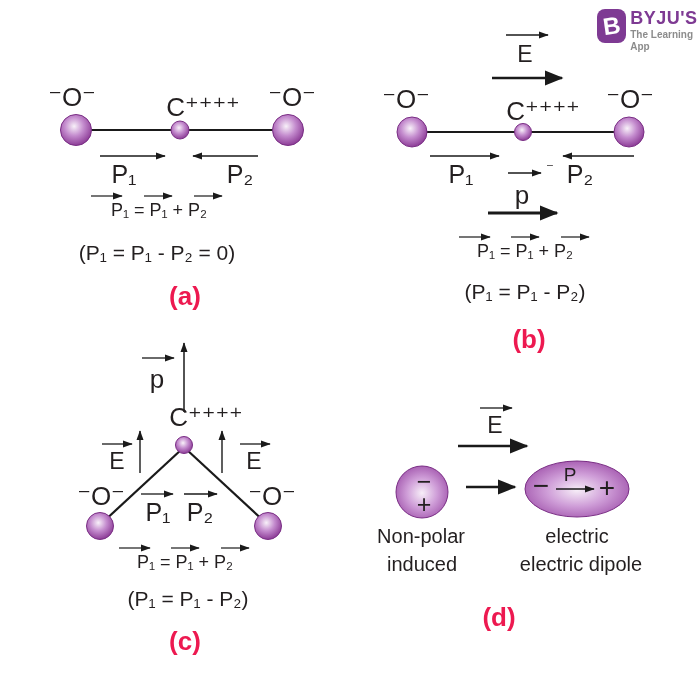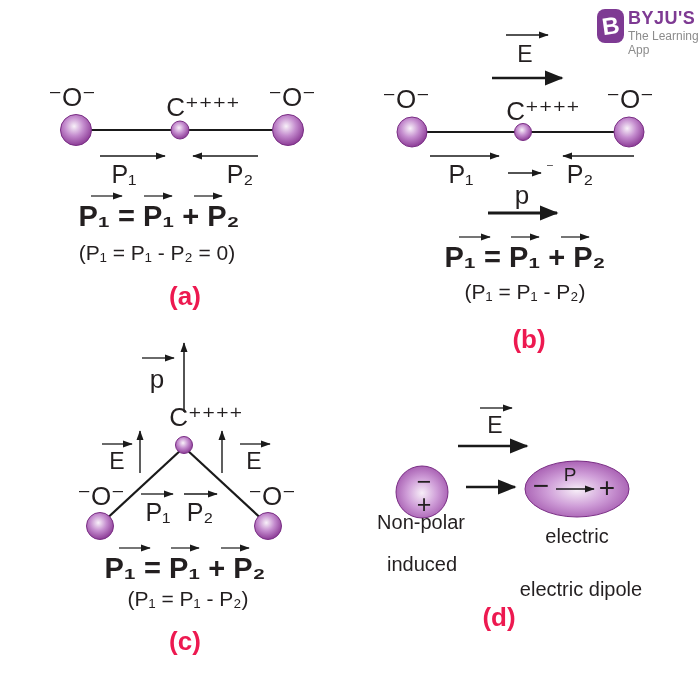--- a/index.html
+++ b/index.html
@@ -5,35 +5,35 @@
   html,body{margin:0;padding:0;}
   body{
     width:700px;height:676px;position:relative;background:#ffffff;
     font-family:"Liberation Sans","DejaVu Sans",sans-serif;
     color:#231f20;overflow:hidden;
   }
   #gfx{position:absolute;left:0;top:0;width:700px;height:676px;}
   .t{position:absolute;transform:translateX(-50%);white-space:nowrap;line-height:1.04;color:#231f20;}
   .atom{font-size:26px;}
   .plab{font-size:25px;}
-  .eqv{font-size:29px;font-weight:bold;}
+  .eqv{font-size:18px;}
   .eqs{font-size:21px;}
   .dip{font-size:26px;}
   .efield{font-size:23px;}
   .cap{font-size:20px;}
   .panel-label{font-size:26px;font-weight:700;color:#ed1950;}
   .tinyminus{font-size:15px;}
   .chargecol{display:flex;flex-direction:column;align-items:center;line-height:0.92;font-size:25px;font-weight:500;}
   
   .brand{position:absolute;left:597px;top:9px;width:102px;height:38px;display:flex;align-items:flex-start;cursor:pointer;}
   .brand-badge{width:36px;height:34px;background:#7e3a93;border-radius:8px;display:flex;align-items:center;justify-content:center;}
   .brand-badge span{color:#ffffff;font-weight:700;font-size:24px;transform:rotate(-8deg);line-height:1;}
   .brand-text{margin-left:4px;display:flex;flex-direction:column;}
   .brand-name{color:#7e3a93;font-weight:700;font-size:18px;letter-spacing:0.5px;line-height:1.1;}
-  .brand-tag{color:#8c8c8c;font-size:12px;line-height:1.2;}
+  .brand-tag{color:#8c8c8c;font-size:10px;line-height:1.2;font-weight:bold;}
 </style>
 </head>
 <body>
 
 <svg id="gfx" viewBox="0 0 700 676" xmlns="http://www.w3.org/2000/svg">
   <defs>
     <radialGradient id="sphere" cx="0.44" cy="0.38" r="0.68">
       <stop offset="0" stop-color="#f8f1f9"></stop>
       <stop offset="0.45" stop-color="#c48cce"></stop>
       <stop offset="0.85" stop-color="#94479e"></stop>
@@ -161,18 +161,18 @@
 
 <div>
   <div class="t efield" style="left:495px;top:414px;">E</div>
   <div class="t chargecol" style="left:424px;top:470px;transform:translateX(-50%);">
     <span>−</span>
     <span>+</span>
   </div>
   <div class="t" style="left:541px;top:471px;font-size:28px;">−</div>
   <div class="t" style="left:570px;top:465px;font-size:19px;">P</div>
   <div class="t" style="left:607px;top:473px;font-size:28px;">+</div>
-  <div class="t cap" style="left:421px;top:512px;">Non-polar</div>
+  <div class="t cap" style="left:421px;top:526px;">Non-polar</div>
   <div class="t cap" style="left:422px;top:554px;">induced</div>
   <div class="t cap" style="left:577px;top:526px;">electric</div>
-  <div class="t cap" style="left:581px;top:554px;margin-top:25px;">electric dipole</div>
+  <div class="t cap" style="left:581px;top:554px;">electric dipole</div>
   <div class="t panel-label" style="left:499px;top:604px;">(d)</div>
 </div>
 
 </body></html>

